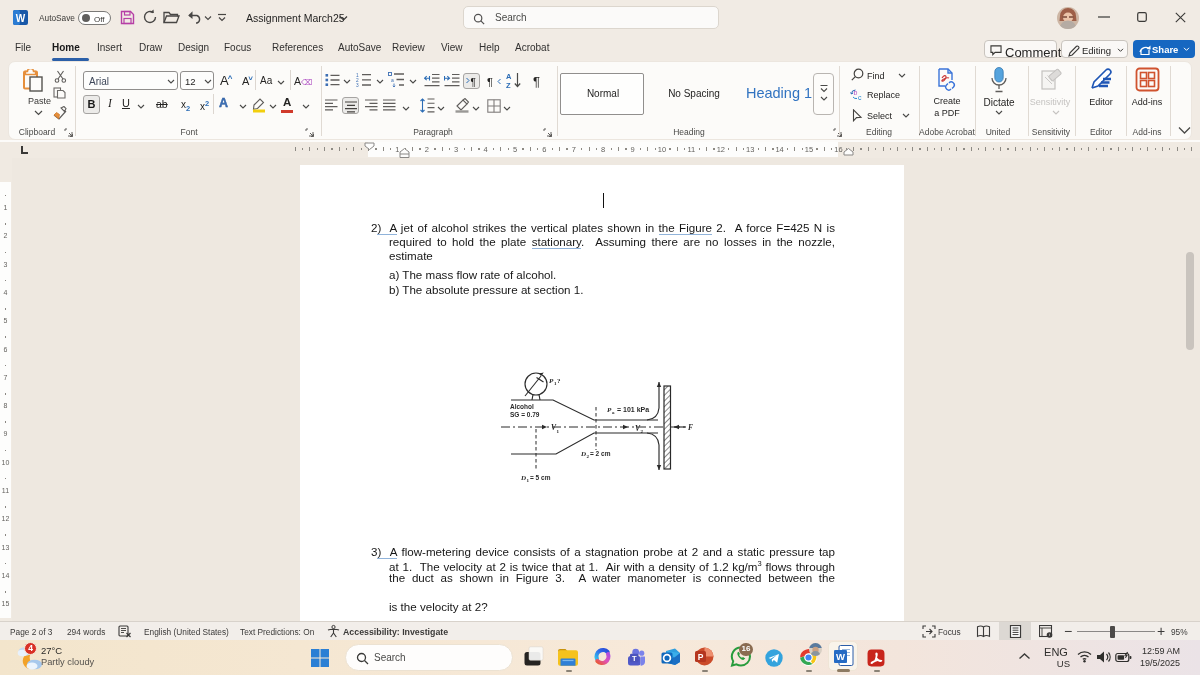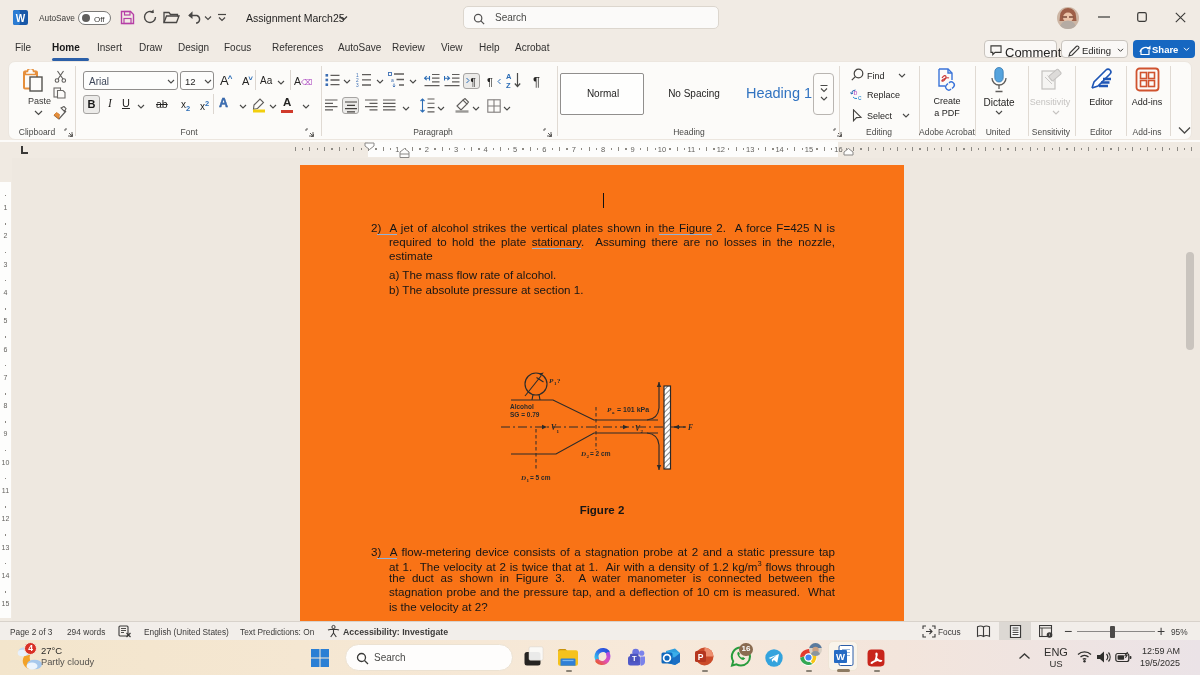--- a/index.html
+++ b/index.html
@@ -12,21 +12,21 @@
   .tab { position:absolute; top:6.5px; font-size:10px; color:#323130; }
   #ribbon { left:8px; top:61px; width:1184px; height:79px; background:#fcfbf9; border-radius:7px; border:1px solid #ece6df; }
   .gdiv { position:absolute; top:4px; height:70px; width:1px; background:#e0dad3; }
   .glabel { position:absolute; top:65px; font-size:8.5px; color:#4a4a48; width:120px; text-align:center; }
   .launch { position:absolute; top:66px; width:10px; height:10px; }
   
   #rulerband { left:0; top:140px; width:1200px; height:18px; background:#f0eae2; }
   #vruler { left:0; top:158px; width:12px; height:463px; background:#f0eae2; }
   
   #docarea { left:12px; top:158px; width:1188px; height:463px; background:#eee8e0; }
-  #page { position:absolute; left:288px; top:7px; width:604px; height:456px; background:#f97316; }
+  #page { position:absolute; left:288px; top:7px; width:604px; height:456px; background:#ffffff; }
   .dtext { position:absolute; font-size:11.6px; line-height:13.8px; color:#161616; }
   .jl { text-align:justify; text-align-last:justify; }
   .gram { border-bottom:1.8px solid #90b3da; }
   
   #statusbar { left:0; top:621px; width:1200px; height:19px; background:#f2eeea; border-top:1px solid #d8d2cb; font-size:8.3px; color:#3b3a39; }
   .sbi { position:absolute; top:5px; }
   
   #taskbar { left:0; top:640px; width:1200px; height:35px;
      background:linear-gradient(90deg,#f3e5cc 0%,#f5e7d2 25%,#f7e9da 55%,#f3e5dc 75%,#ebe3e7 100%); }
   .ticon { position:absolute; top:7px; width:21px; height:21px; }
@@ -634,26 +634,24 @@
             <text x="145.5" y="67" font-size="5">2</text>
     <text x="193" y="64" font-size="7.5" font-style="italic">F</text>
     <text x="86" y="90" font-size="7" font-style="italic">D</text>
             <text x="91.5" y="92" font-size="5">2</text>
     <text x="95" y="90" font-size="6.5" font-family="'Liberation Sans',sans-serif">= 2 cm</text>
     <text x="26" y="114" font-size="7" font-style="italic">D</text>
             <text x="31.5" y="116" font-size="5">1</text>
     <text x="35" y="114" font-size="6.5" font-family="'Liberation Sans',sans-serif">= 5 cm</text>
   </g>
 </svg></div>
-    <div class="dtext" style="left:0;top:338.7px;width:604px;text-align:center;font-weight:bold;font-size:11.5px">Figure 2</div>
 
     <div class="dtext jl" style="left:71px;top:380.1px;width:464px">3<span class="gram">)&nbsp; A</span> flow-metering device consists of a stagnation probe at 2 and a static pressure tap</div>
     <div class="dtext jl" style="left:89px;top:391.9px;width:446px">at 1. &nbsp;The velocity at 2 is twice that at 1. &nbsp;Air with a density of 1.2 kg/m<sup style="font-size:7.5px">3</sup> flows through</div>
     <div class="dtext jl" style="left:89px;top:406.2px;width:446px">the duct as shown in Figure 3. &nbsp;A water manometer is connected between the</div>
-    <div class="dtext jl" style="left:89px;top:419.5px;width:446px">stagnation probe and the pressure tap, and a deflection of 10 cm is measured. &nbsp;What</div>
     <div class="dtext" style="left:89px;top:435.3px">is the velocity at 2?</div>
   </div>
 
   <div class="abs" style="left:1174px;top:94px;width:8px;height:98px;background:#c9c4be;border-radius:4px"></div>
 </div>
 <div class="abs" id="vruler">
   <div class="abs" style="left:0;top:24px;width:11px;height:436px;background:#fdfdfc"></div>
   <div id="vticks">
   <div class="abs" style="left:0;top:46.0px;width:11px;text-align:center;font-size:7px;color:#64625e">1</div>
   <div class="abs" style="left:0;top:74.3px;width:11px;text-align:center;font-size:7px;color:#64625e">2</div>
@@ -859,21 +857,21 @@
 
   <div class="abs" style="left:566px;top:29.5px;width:6px;height:2.5px;border-radius:2px;background:#8a8276"></div>
   <div class="abs" style="left:701.5px;top:29.5px;width:6px;height:2.5px;border-radius:2px;background:#8a8276"></div>
   <div class="abs" style="left:806px;top:29.5px;width:6px;height:2.5px;border-radius:2px;background:#8a8276"></div>
   <div class="abs" style="left:874px;top:29.5px;width:6px;height:2.5px;border-radius:2px;background:#8a8276"></div>
 
   <svg class="abs" style="left:1018px;top:12px" width="13" height="9" viewBox="0 0 13 9">
       <path d="M1.5 6.5 L6.5 2 l5 4.5" fill="none" stroke="#3a3a38" stroke-width="1.4"></path>
     </svg>
   <div class="abs" style="left:1042px;top:6px;width:28px;text-align:center;font-size:11px;color:#2f2e2c">ENG</div>
-  <div class="abs" style="left:1042px;top:18px;width:28px;text-align:center;font-size:9.5px;color:#2f2e2c">US</div>
+  <div class="abs" style="left:1042px;top:18px;width:28px;text-align:right;font-size:9.5px;color:#2f2e2c">US</div>
   <svg class="abs" style="left:1077px;top:10px" width="15" height="13" viewBox="0 0 15 13">
     <path d="M1 4.5 a9.5 9.5 0 0 1 13 0 M3.5 7 a6 6 0 0 1 8 0 M5.8 9.3 a3 3 0 0 1 3.4 0" fill="none" stroke="#2f2e2c" stroke-width="1.3"></path>
     <circle cx="7.5" cy="11.3" r="1.2" fill="#2f2e2c"></circle>
   </svg>
   <svg class="abs" style="left:1096px;top:10px" width="16" height="14" viewBox="0 0 16 14">
     <path d="M1 5 h3 l4 -3.5 v11 L4 9 H1 z" fill="#2f2e2c"></path>
     <path d="M10.5 4 a4.5 4.5 0 0 1 0 6 M12.5 2.5 a7 7 0 0 1 0 9" fill="none" stroke="#2f2e2c" stroke-width="1.2"></path>
   </svg>
   <svg class="abs" style="left:1115px;top:10.5px" width="17" height="13" viewBox="0 0 17 13">
     <rect x="0.8" y="2.5" width="13" height="8" rx="2" fill="none" stroke="#2f2e2c" stroke-width="1.2"></rect>

